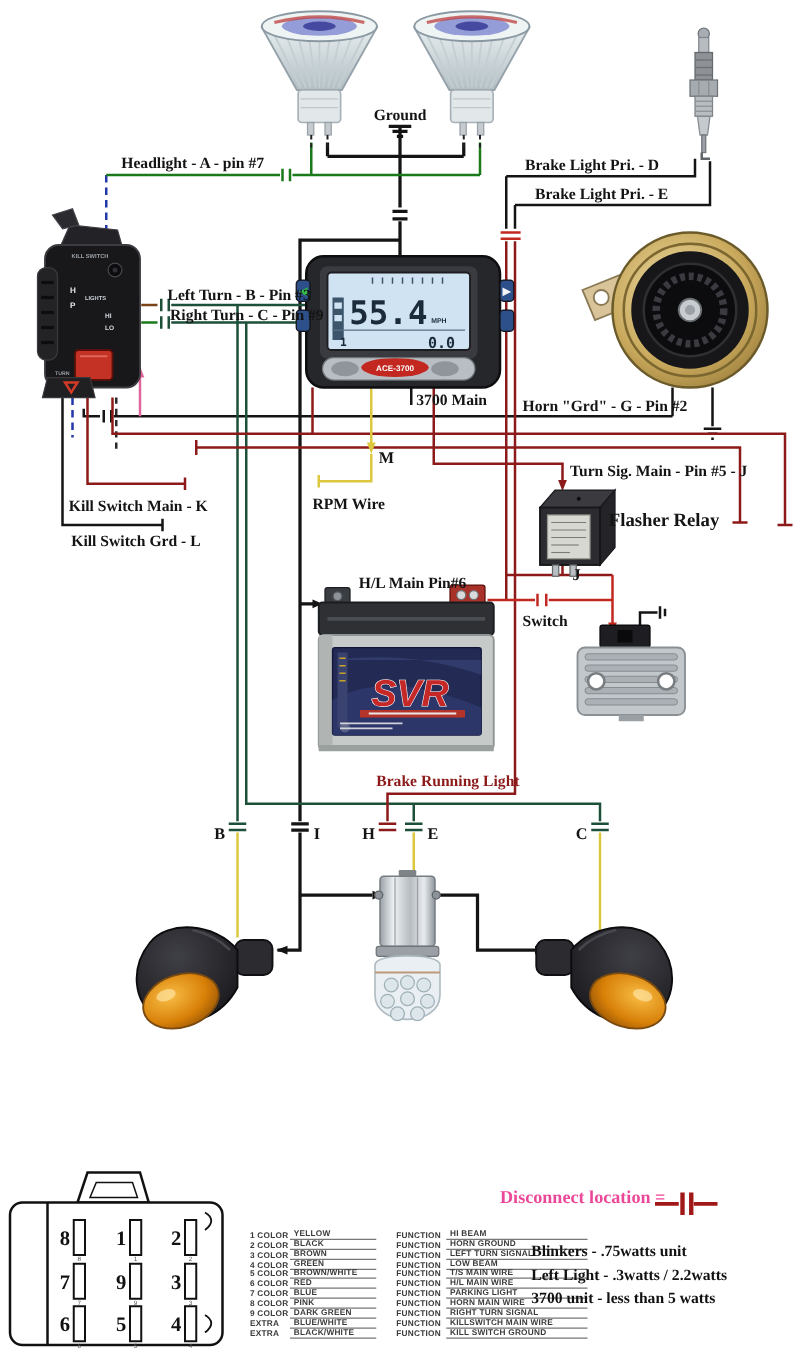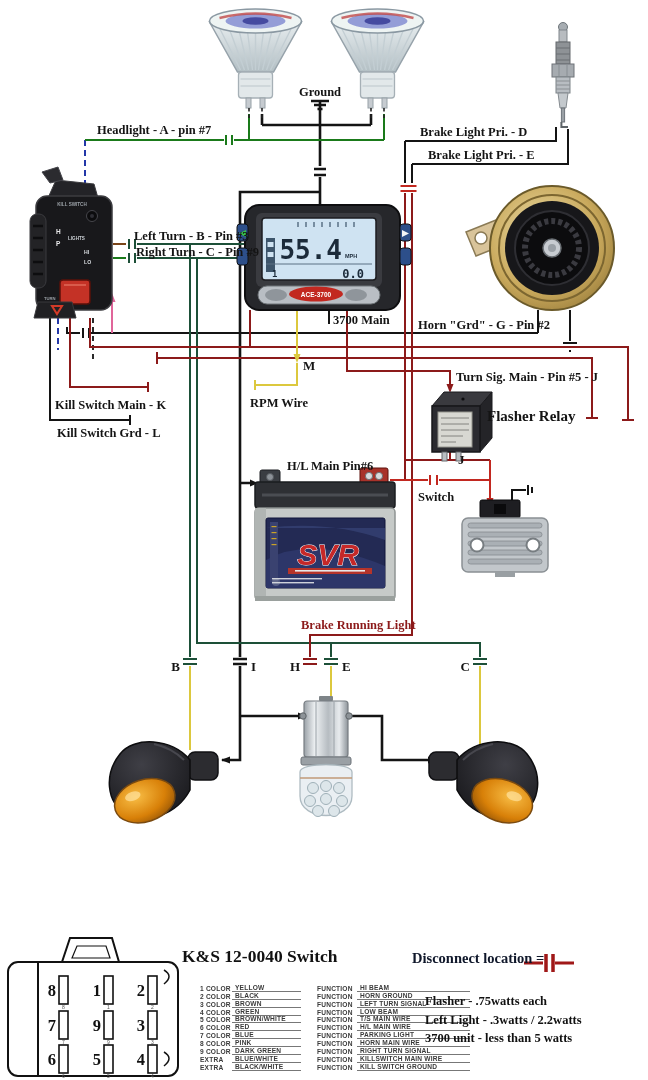--- a/index.html
+++ b/index.html
@@ -13,21 +13,21 @@
   .wire{fill:none;stroke-width:2;}
   .wire-thick{fill:none;stroke-width:2.6;}
   .dash-blue{stroke-dasharray:6 4;}
   .dash-bw{stroke-dasharray:5 4;}
   .pinstub{stroke:#222;stroke-width:1.6;stroke-dasharray:3.5 3;fill:none;}
   .devtext{font-family:"Liberation Sans",sans-serif;}
   
   .ks-title{position:absolute;left:182px;top:946px;font-size:17.5px;font-weight:bold;
             font-family:"Liberation Serif",serif;color:#111;}
   .disc-title{position:absolute;left:400px;top:950px;font-size:14.5px;font-weight:bold;
-            font-family:"Liberation Serif",serif;color:#0f172a;margin-left:12px;}
+            font-family:"Liberation Serif",serif;color:#ec4899;}
   .lg-table{position:absolute;left:200px;top:984px;width:280px;}
   .lg-row{display:flex;align-items:flex-end;height:7.9px;
           font-family:"Liberation Sans",sans-serif;font-size:6.6px;font-weight:bold;
           color:#3a3a3a;letter-spacing:.2px;}
   .lg-num{width:32px;}
   .lg-col{width:66px;border-bottom:1px solid #777;padding-left:3px;}
   .lg-gap{width:16px;}
   .lg-fnl{width:40px;}
   .lg-fnv{width:110px;border-bottom:1px solid #777;padding-left:3px;}
   .watt{position:absolute;left:425px;top:992px;font-family:"Liberation Serif",serif;
@@ -463,21 +463,20 @@
       <text x="62" y="1078">6</text>
       <text x="107" y="1078">5</text>
       <text x="151" y="1078">4</text>
     </g>
   </g>
 
   <path d="M 524 963 L 543 963 M 555 963 L 574 963" stroke="#a01818" stroke-width="3" fill="none"></path>
   <path d="M 546 954 L 546 972 M 553 954 L 553 972" stroke="#a01818" stroke-width="3.5" fill="none"></path>
 </svg>
 
-<div class="ks-title">K&amp;S 12-0040 Switch</div>
 <div class="disc-title">Disconnect location =</div>
 
 <div class="lg-table">
   <div class="lg-row">
     <span class="lg-num">1 COLOR</span>
         <span class="lg-col">YELLOW</span>
         <span class="lg-gap"></span>
         <span class="lg-fnl">FUNCTION</span>
         <span class="lg-fnv">HI BEAM</span>
   </div>
@@ -547,17 +546,17 @@
   <div class="lg-row">
     <span class="lg-num">EXTRA</span>
         <span class="lg-col">BLACK/WHITE</span>
         <span class="lg-gap"></span>
         <span class="lg-fnl">FUNCTION</span>
         <span class="lg-fnv">KILL SWITCH GROUND</span>
   </div>
 </div>
 
 <div class="watt">
-  <div>Flasher - .75watts each</div>
+  <div>Blinkers - .75watts unit</div>
   <div>Left Light - .3watts / 2.2watts</div>
   <div>3700 unit -  less than 5 watts</div>
 </div>
 </div>
 
 </body></html>

